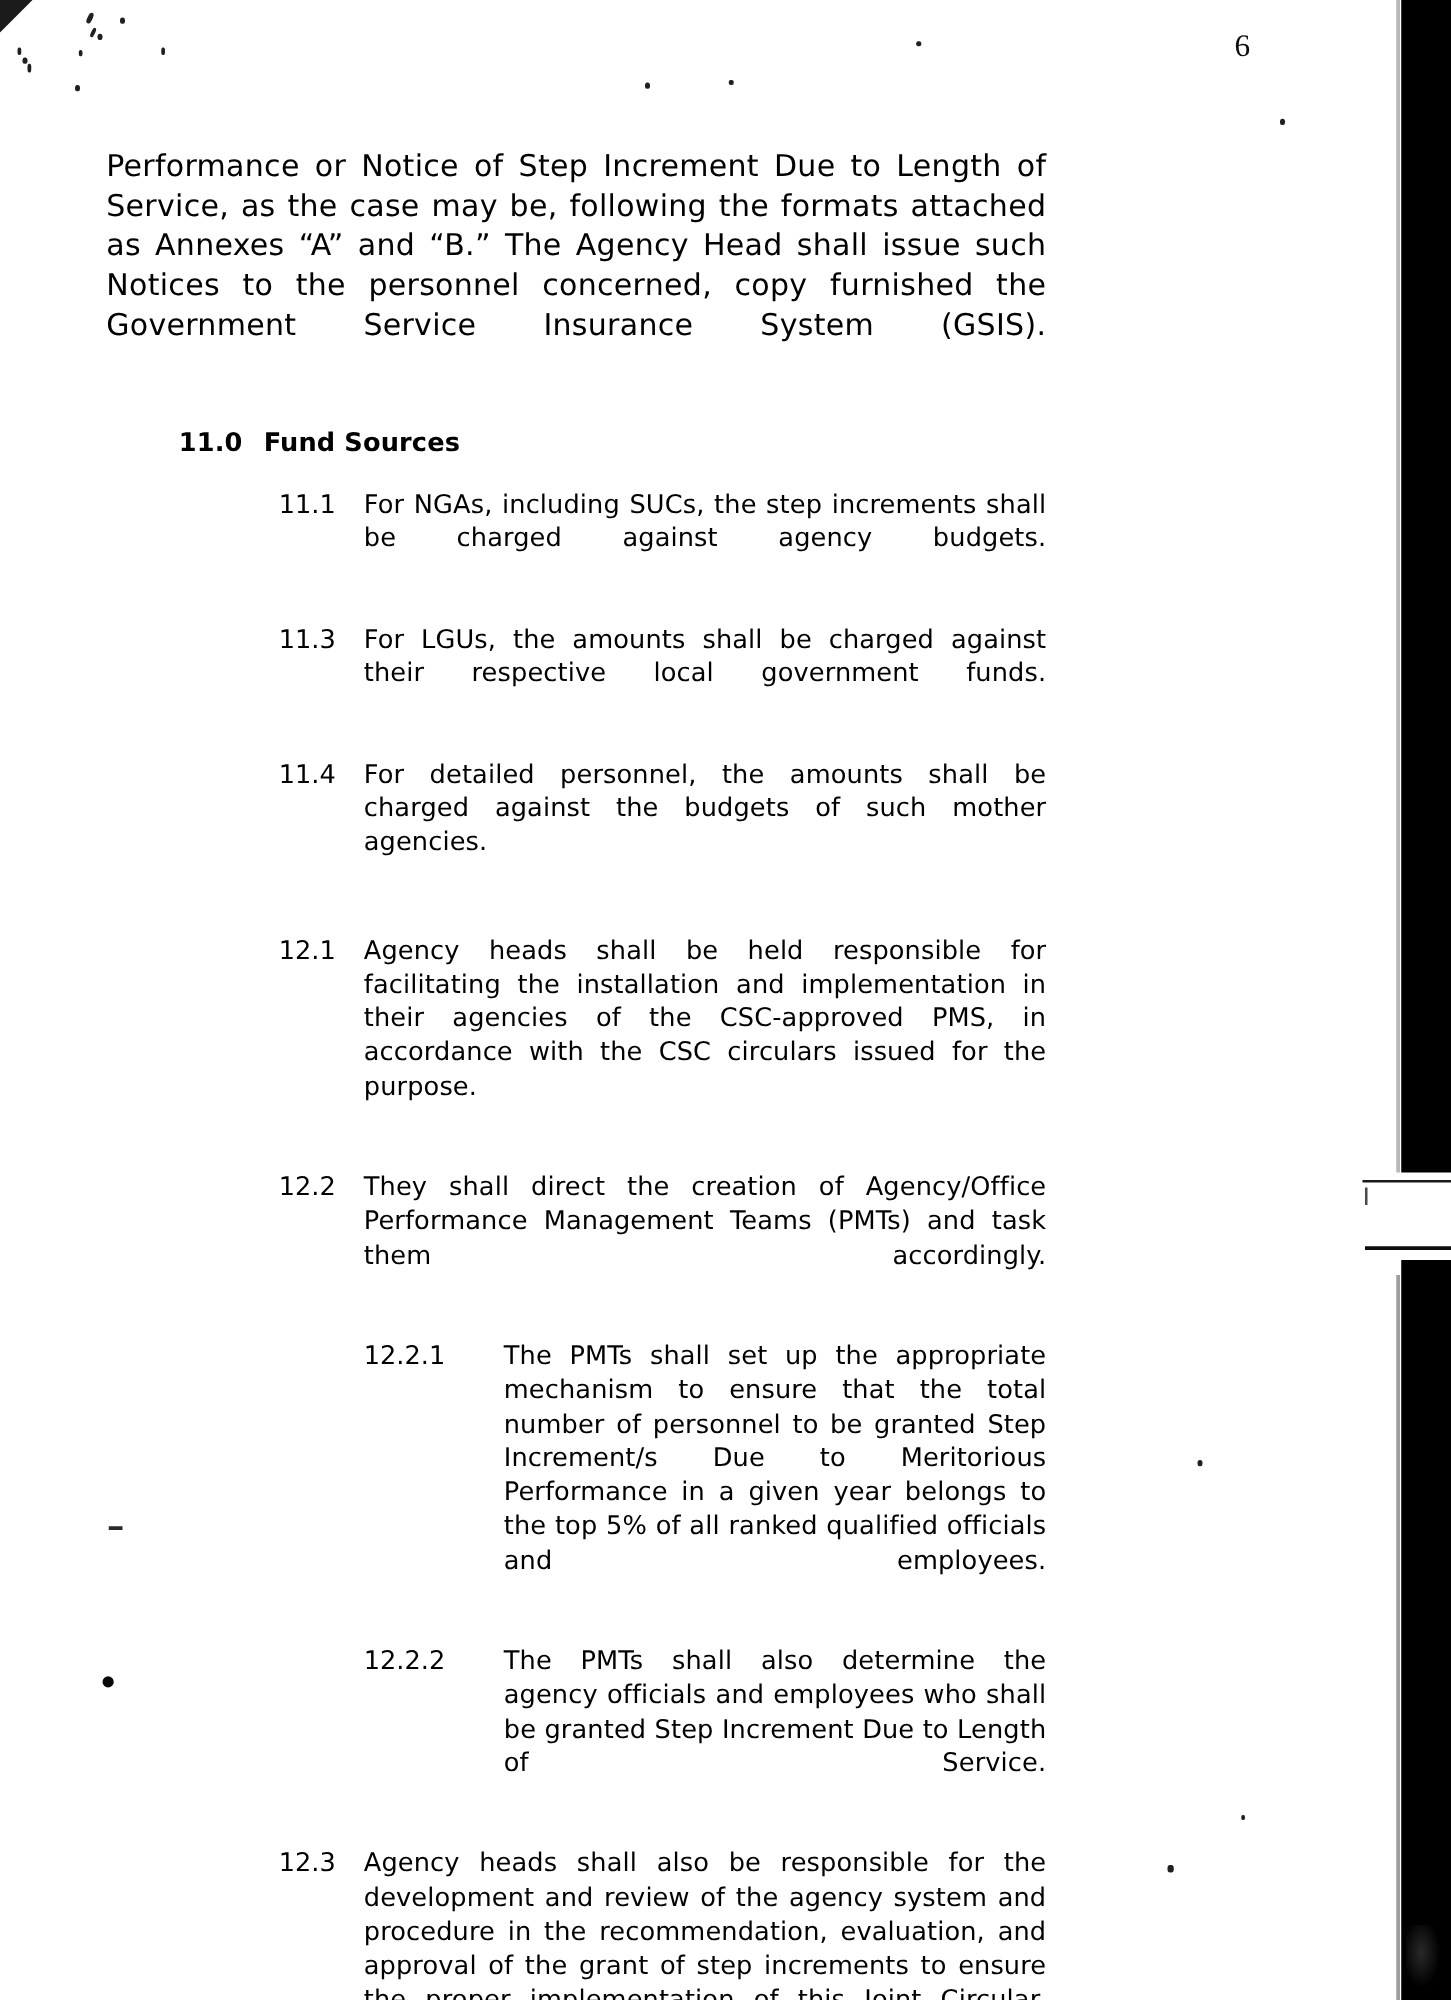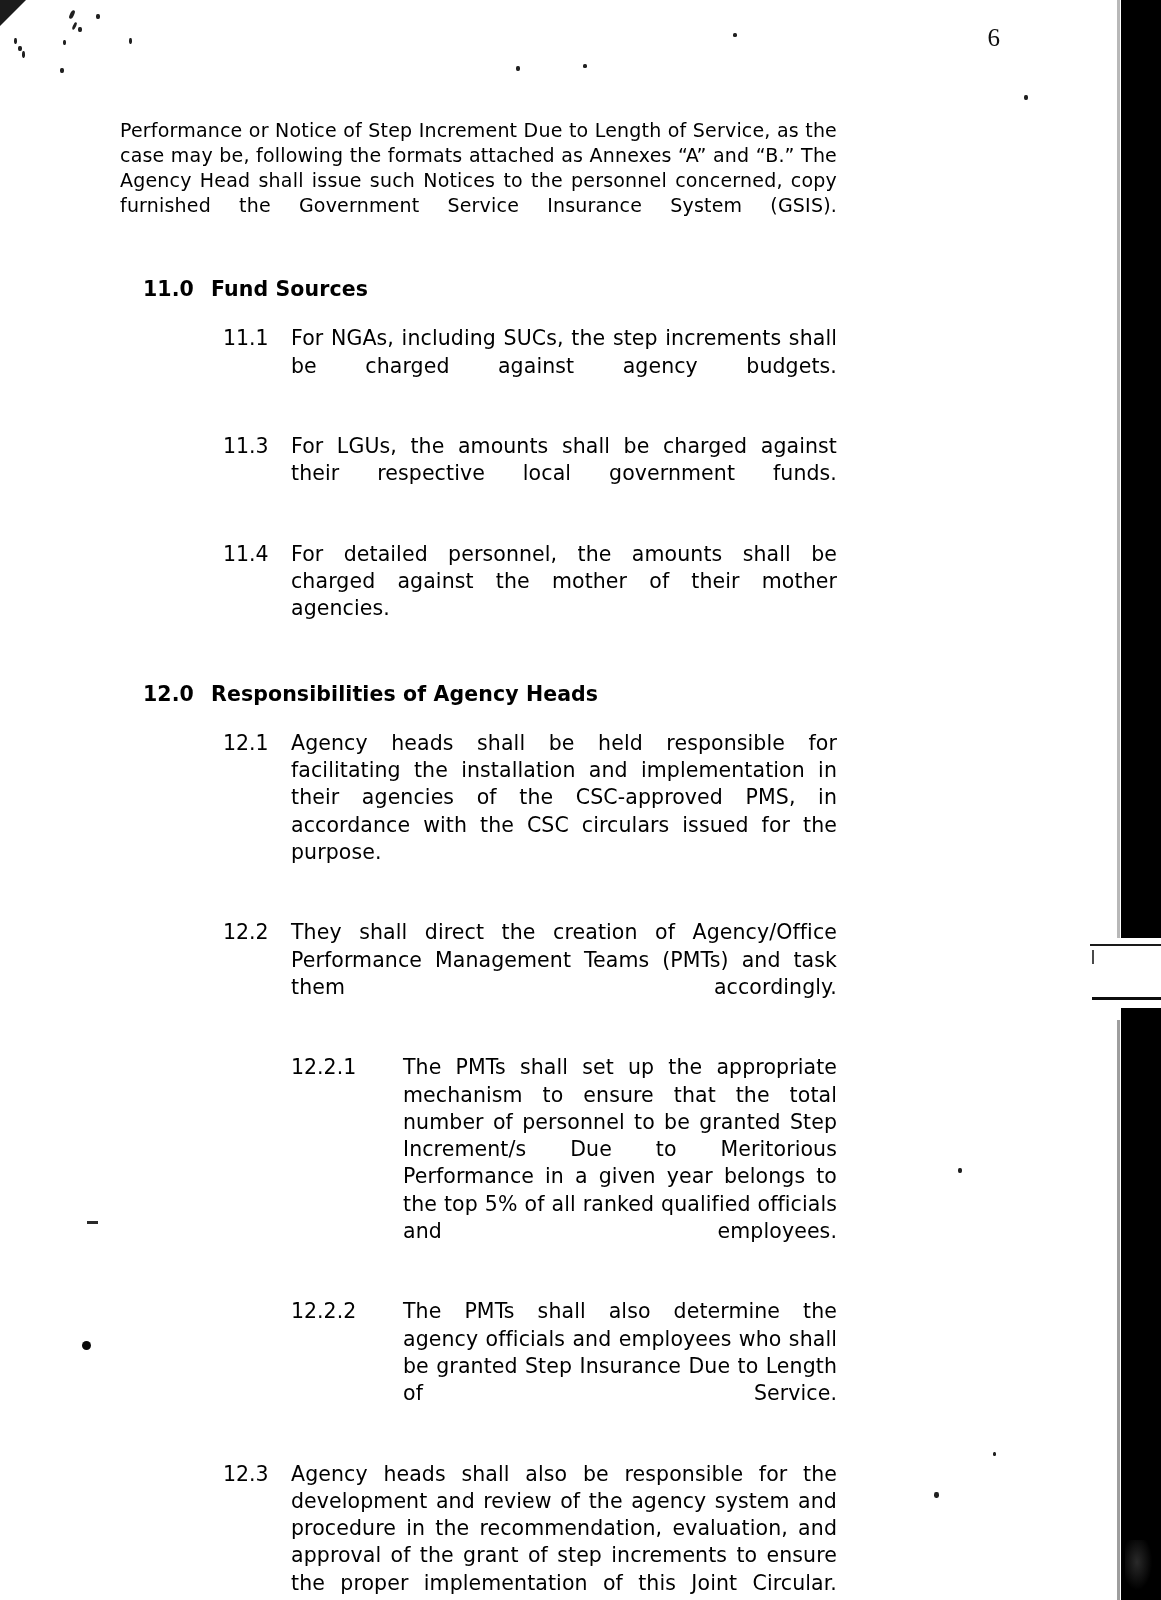--- a/index.html
+++ b/index.html
@@ -131,24 +131,24 @@
   .content {
     position: absolute;
     top: 118px;
     left: 0;
     width: 1050px;
   }
 
   
   .intro {
     margin: 0 0 34px 0;
-    padding-left: 120px;
+    padding-left: 85px;
     padding-right: 213px;
     text-align: justify;
-    font-size: 19px;
+    font-size: 24px;
     line-height: 1.32;
     letter-spacing: 0.01em;
   }
 
   
   .heading {
     display: flex;
     align-items: flex-end;
     padding-left: 143px;
     margin: 0 0 24px 0;
@@ -255,46 +255,42 @@
     </div>
 
 
     <div class="clause">
       <span class="c-num">11.3</span>
       <span class="c-text">For LGUs, the amounts shall be charged against their respective local government funds.</span>
     </div>
 
     <div class="clause" style="margin-bottom:32px;">
       <span class="c-num">11.4</span>
-      <span class="c-text">For detailed personnel, the amounts shall be charged against the mother of their mother agencies.</span>
-    </div>
-
-    <div class="heading">
-      <span class="h-num">12.0</span>
-      <span class="h-text">Responsibilities of Agency Heads</span>
-    </div>
+      <span class="c-text">For detailed personnel, the amounts shall be charged against the budgets of such mother agencies.</span>
+    </div>
+
 
     <div class="clause">
       <span class="c-num">12.1</span>
       <span class="c-text">Agency heads shall be held responsible for facilitating the installation and implementation in their agencies of the CSC-approved PMS, in accordance with the CSC circulars issued for the purpose.</span>
     </div>
 
     <div class="clause">
       <span class="c-num">12.2</span>
       <span class="c-text">They shall direct the creation of Agency/Office Performance Management Teams  (PMTs) and task them accordingly.</span>
     </div>
 
     <div class="clause sub">
       <span class="c-num">12.2.1</span>
       <span class="c-text">The PMTs shall set up the appropriate mechanism to ensure that the total number of personnel to be granted Step Increment/s Due to Meritorious Performance in a given year belongs to the top 5% of all ranked qualified officials and employees.</span>
     </div>
 
     <div class="clause sub">
       <span class="c-num">12.2.2</span>
-      <span class="c-text">The PMTs shall also determine the agency officials and employees who shall be granted Step Insurance Due to Length of Service.</span>
+      <span class="c-text">The PMTs shall also determine the agency officials and employees who shall be granted Step Increment Due to Length of Service.</span>
     </div>
 
     <div class="clause">
       <span class="c-num">12.3</span>
       <span class="c-text">Agency heads shall also be responsible for the development and review of the agency system and procedure in the recommendation, evaluation, and approval of the grant of step increments to ensure the proper implementation of this Joint Circular.</span>
     </div>
 
   </div>
 </div>
 

